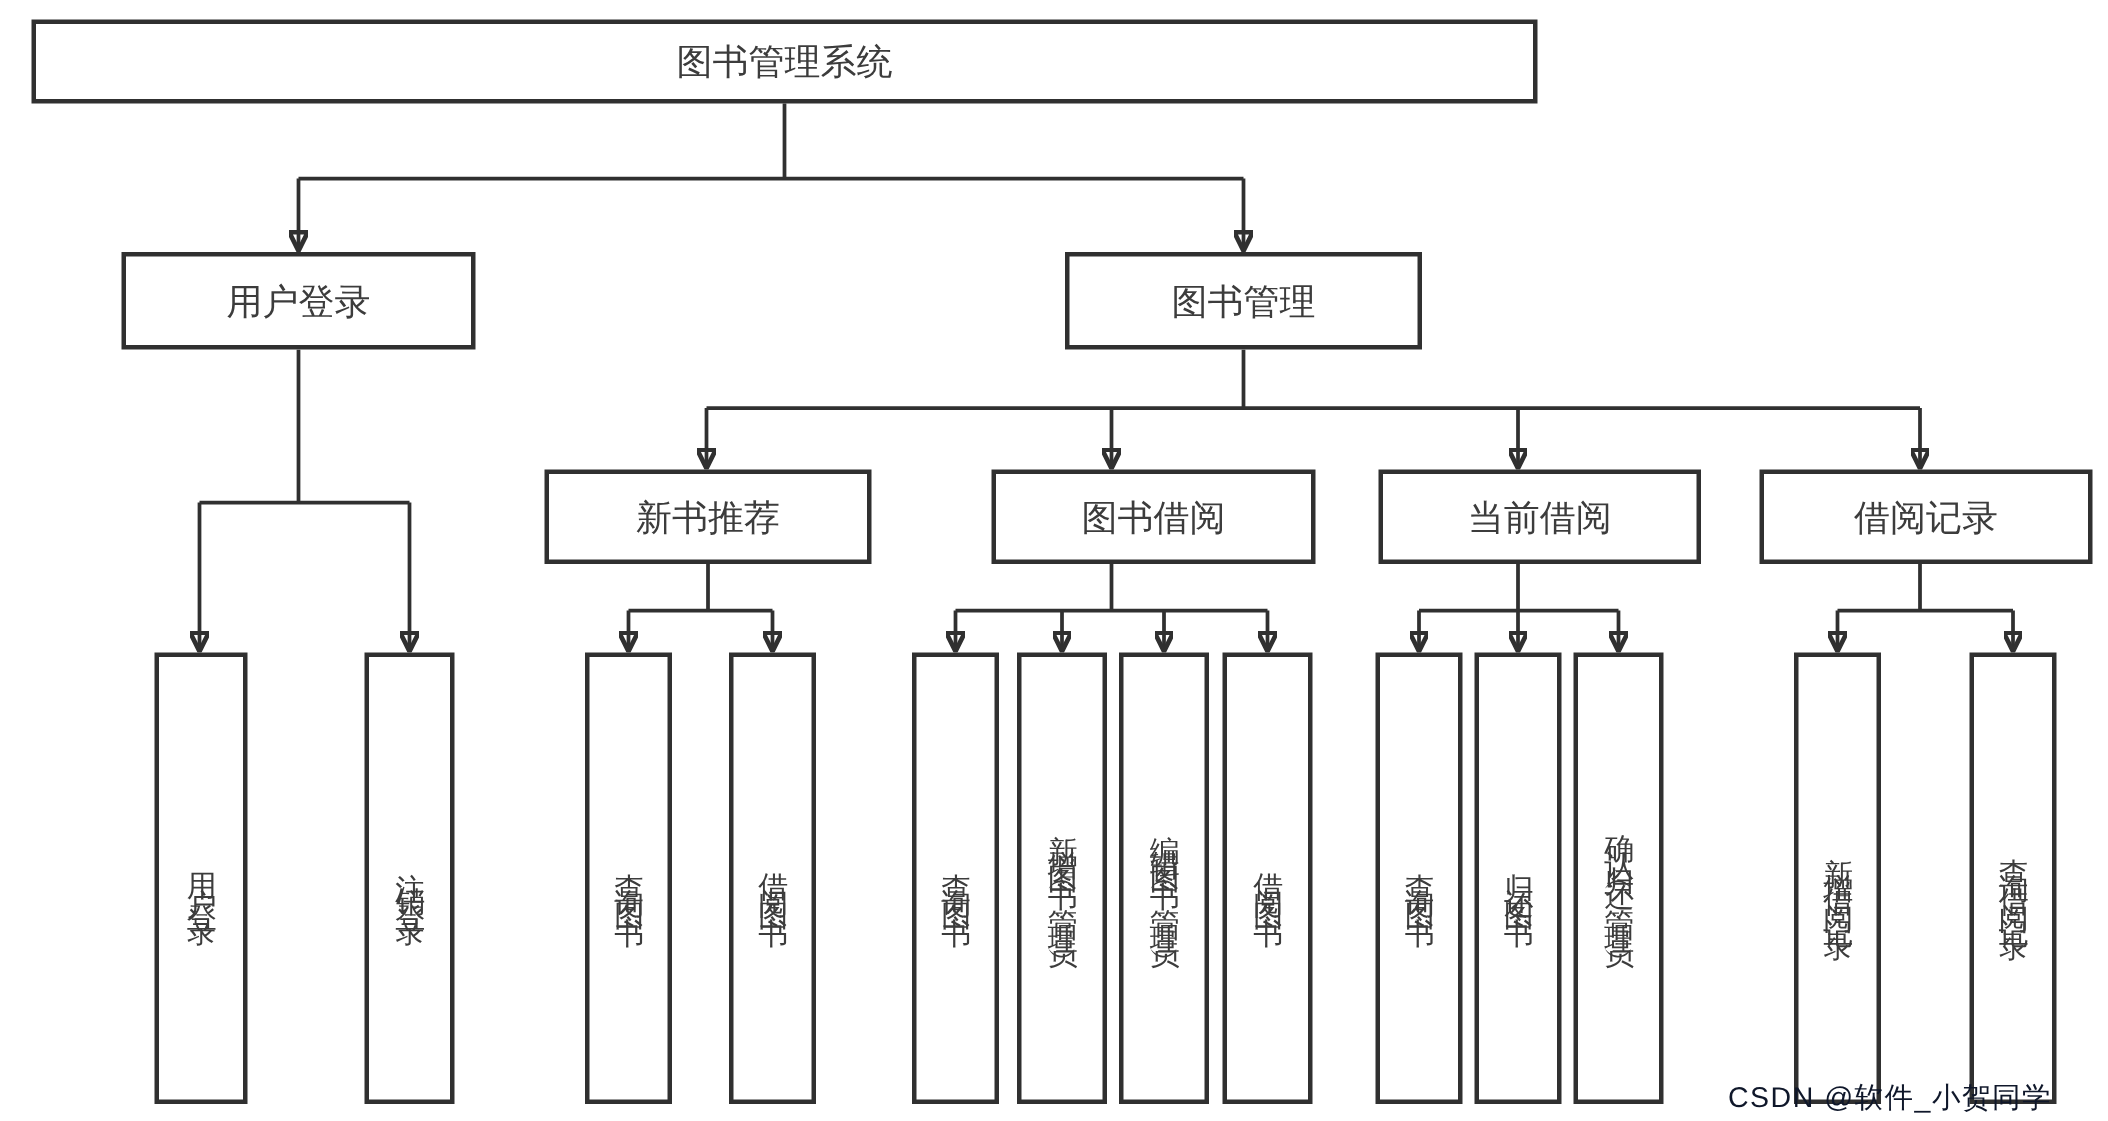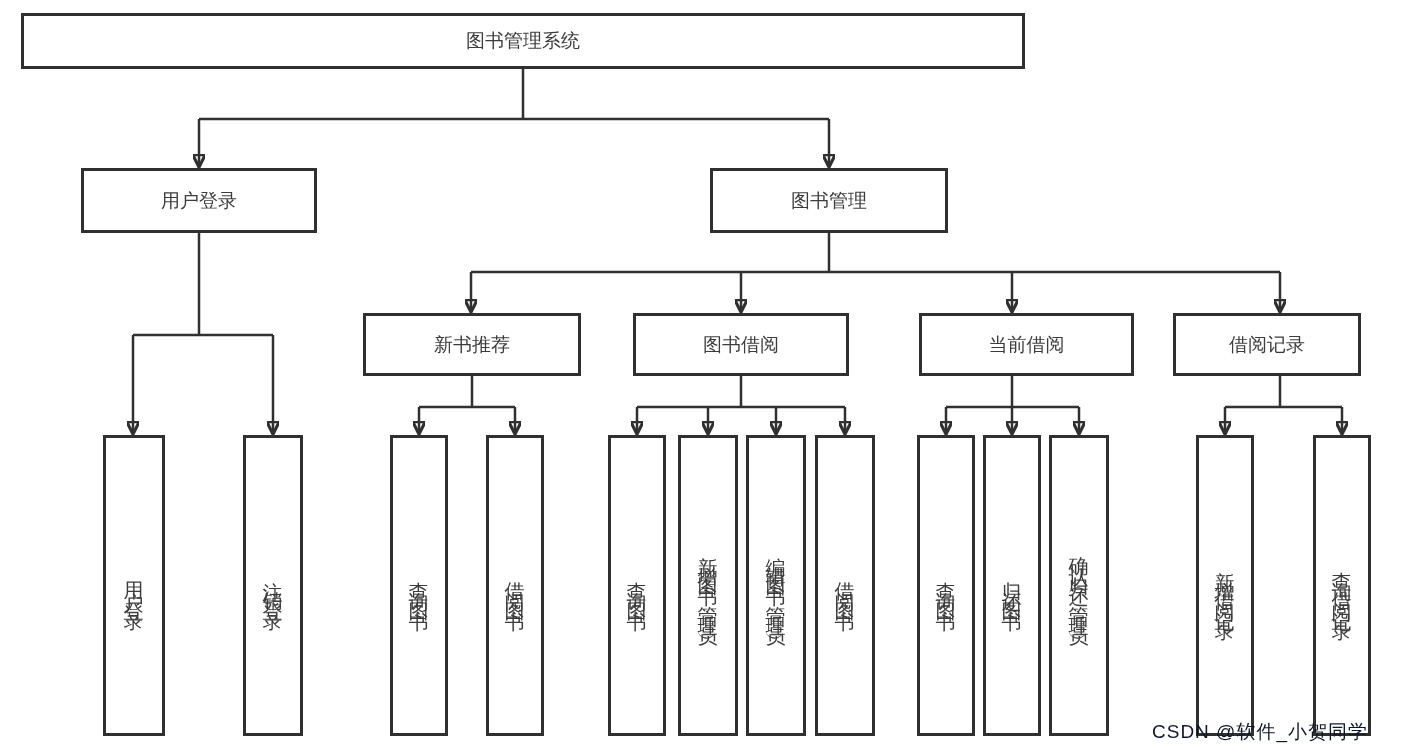--- a/index.html
+++ b/index.html
@@ -5,21 +5,21 @@
   html,body{margin:0;padding:0;background:#ffffff;}
   .canvas{
     position:relative;width:1405px;height:747px;background:#ffffff;
     font-family:"Liberation Sans",sans-serif;color:#3c3c3c;overflow:hidden;
   }
   .connectors{position:absolute;left:0;top:0;z-index:1;}
   .connectors path,.connectors line{stroke:#303030;stroke-width:2.5;fill:none;}
   .box{
     position:absolute;box-sizing:border-box;background:#ffffff;
     border:3px solid #303030;display:flex;align-items:center;justify-content:center;
-    font-size:19px;z-index:2;white-space:nowrap;
+    font-size:24px;z-index:2;white-space:nowrap;
   }
   .root{left:21px;top:13px;width:1004px;height:56px;}
   .lvl1{top:168px;height:65px;}
   .lvl2{top:313px;height:63px;}
   .leaf{
     top:435px;height:301px;
     writing-mode:vertical-rl;text-orientation:mixed;
     letter-spacing:10px;line-height:1;font-size:20px;
   }
   .watermark{
@@ -68,23 +68,23 @@
     <line x1="1225" y1="407" x2="1225" y2="433" marker-end="url(#ah)"></line>
     <line x1="1342" y1="407" x2="1342" y2="433" marker-end="url(#ah)"></line>
   </svg>
 
   <div class="box root">图书管理系统</div>
 
   <div class="box lvl1" style="left:81px;width:236px;">用户登录</div>
   <div class="box lvl1" style="left:710px;width:238px;">图书管理</div>
 
   <div class="box lvl2" style="left:363px;width:218px;">新书推荐</div>
-  <div class="box lvl2" style="left:633px;width:216px;">图书借阅</div>
+  <div class="box lvl2" style="left:661px;width:216px;">图书借阅</div>
   <div class="box lvl2" style="left:905px;width:215px;margin-left:14px;">当前借阅</div>
-  <div class="box lvl2" style="left:1173px;width:188px;">借阅记录</div>
+  <div class="box lvl2" style="left:1173px;width:222px;">借阅记录</div>
 
   <div class="box leaf" style="left:103px;width:62px;">用户登录</div>
   <div class="box leaf" style="left:243px;width:60px;">注销登录</div>
   <div class="box leaf" style="left:390px;width:58px;">查询图书</div>
   <div class="box leaf" style="left:486px;width:58px;">借阅图书</div>
   <div class="box leaf" style="left:608px;width:58px;">查询图书</div>
   <div class="box leaf" style="left:678px;width:60px;">新增图书（管理员）</div>
   <div class="box leaf" style="left:746px;width:60px;">编辑图书（管理员）</div>
   <div class="box leaf" style="left:815px;width:60px;">借阅图书</div>
   <div class="box leaf" style="left:917px;width:58px;">查询图书</div>

